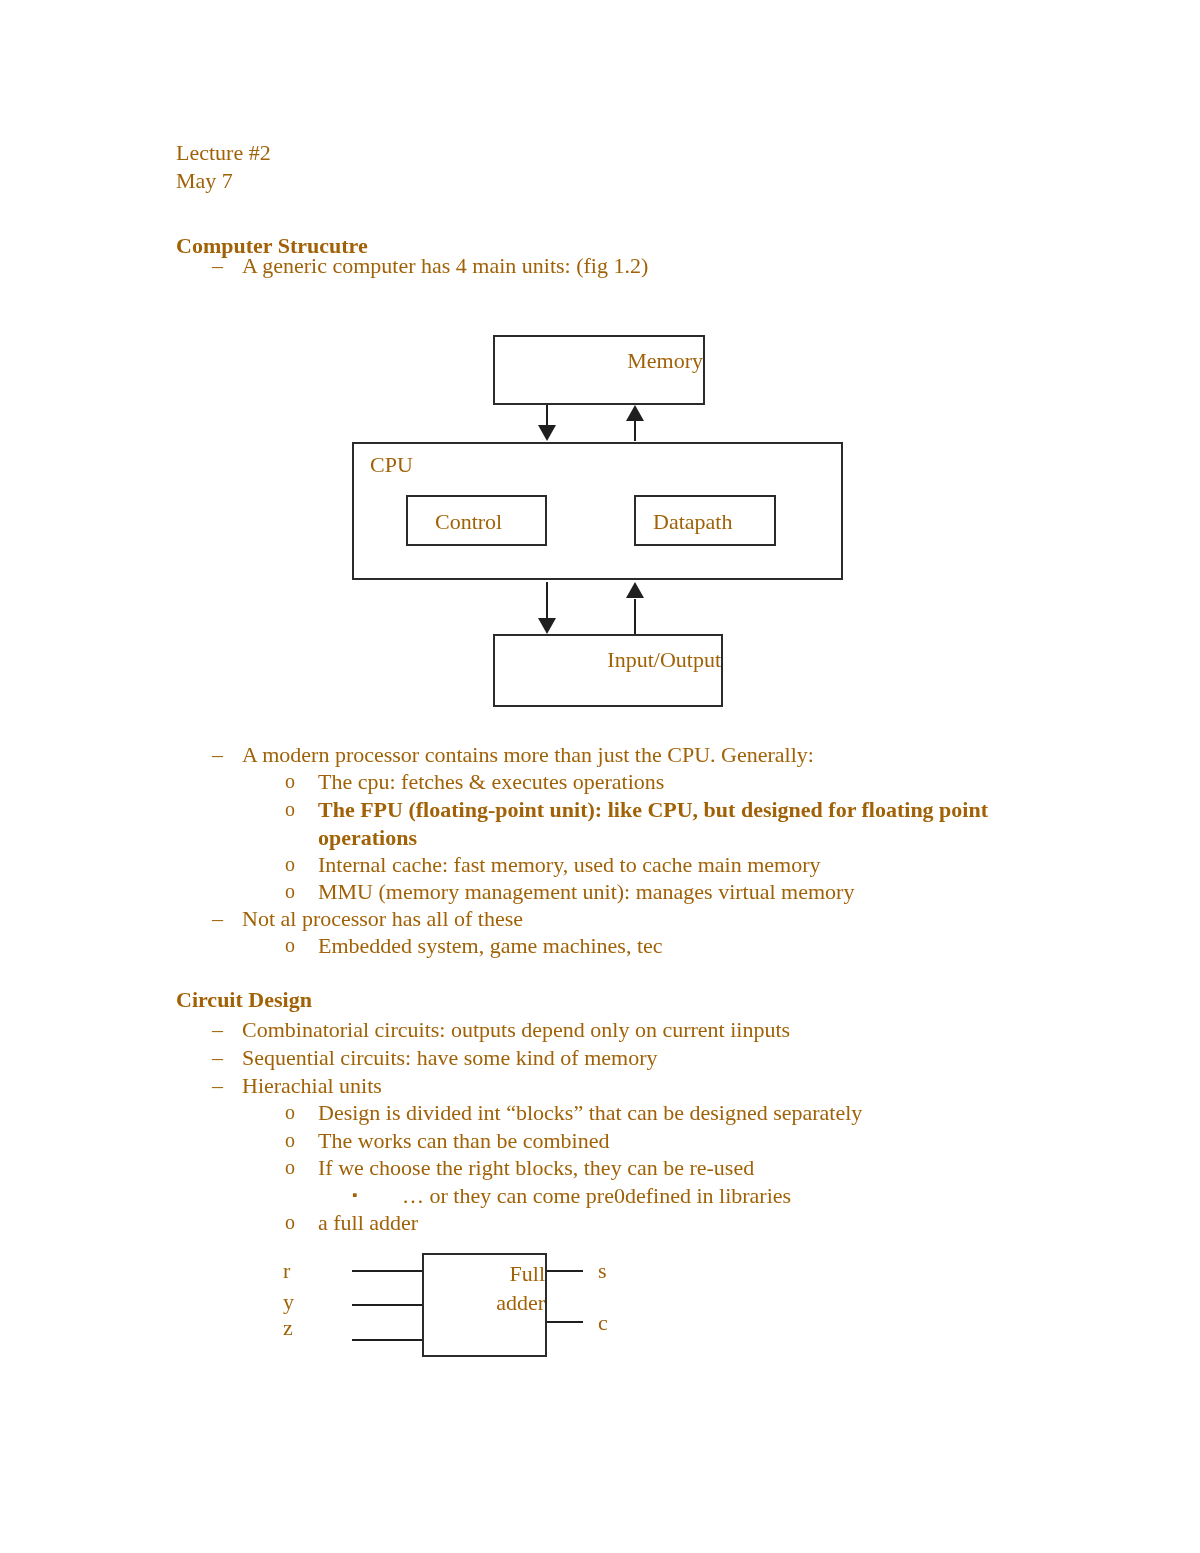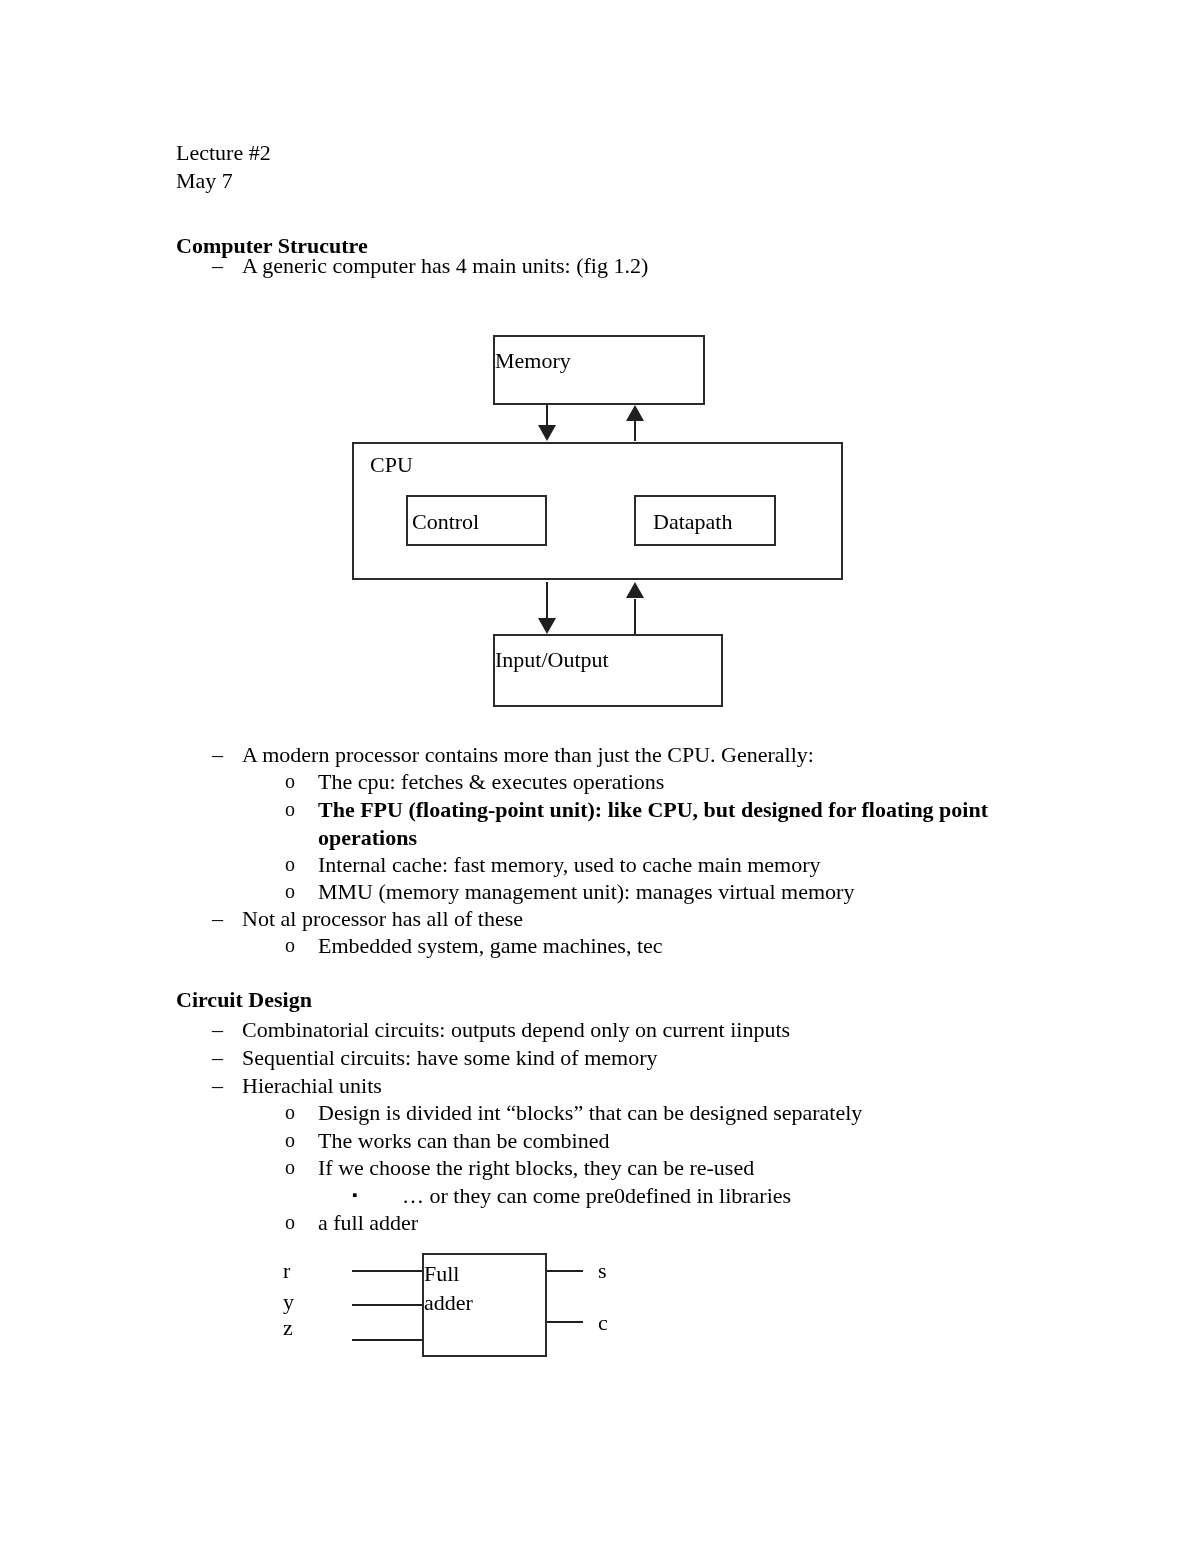--- a/index.html
+++ b/index.html
@@ -1,35 +1,35 @@
 <!DOCTYPE html>
 <html><head>
 <meta charset="utf-8">
 <style>
   html,body { margin:0; padding:0; background:#ffffff; }
   .page {
     position:relative; width:1200px; height:1553px; background:#ffffff;
-    font-family:"Liberation Serif", serif; font-size:22px; color:#000000;
+    font-family:"Liberation Serif", serif; font-size:22px; color:#a16207;
     overflow:hidden;
   }
   .hline { position:absolute; left:176px; line-height:28px; white-space:nowrap; }
   .heading { position:absolute; left:176px; font-weight:bold; line-height:28px; white-space:nowrap; }
   .tline { position:absolute; left:0; top:0; width:1200px; line-height:27.5px; }
   .bl { position:absolute; }
   .l1b { left:212px; }
   .l2b { left:285px; font-size:20px; }
   .l3b { left:352px; font-size:15px; }
   .tx  { position:absolute; white-space:nowrap; }
   .l1t { left:242px;font-family:Liberation Serif, serif; }
   .l2t { left:318px; }
   .l3t { left:390px;margin-left:12px; }
   .wrap { white-space:normal; width:692px;font-weight:bold; }
   .box { position:absolute; border:2px solid #2b2b2b; box-sizing:border-box; background:#ffffff; }
   .boxlabel { position:absolute; white-space:nowrap; }
-  .ctr { left:0; right:0; text-align:left; }
+  .ctr { left:0; right:0; text-align:right; }
   .wire { position:absolute; height:2px; background:#1f1f1f; }
   .fa-label { position:absolute; white-space:nowrap; }
   svg.arrows { position:absolute; }
 </style>
 </head>
 <body>
 
 <div class="page">
 
   <div class="hline" style="top:139px">Lecture #2</div>
@@ -66,21 +66,21 @@
 
     <div class="box" style="left:493px; top:335px; width:212px; height:70px">
       <div class="boxlabel ctr" style="top:11px">Memory</div>
     </div>
 
     <div class="box" style="left:352px; top:442px; width:491px; height:138px">
       <div class="boxlabel" style="left:16px; top:8px">CPU</div>
     </div>
 
     <div class="box" style="left:406px; top:495px; width:141px; height:51px">
-      <div class="boxlabel" style="left:4px; top:12px">Control</div>
+      <div class="boxlabel" style="left:27px; top:12px">Control</div>
     </div>
 
     <div class="box" style="left:634px; top:495px; width:142px; height:51px">
       <div class="boxlabel" style="left:17px; top:12px">Datapath</div>
     </div>
 
     <div class="box" style="left:493px; top:634px; width:230px; height:73px">
       <div class="boxlabel ctr" style="top:11px">Input/Output</div>
     </div>
   </div>

